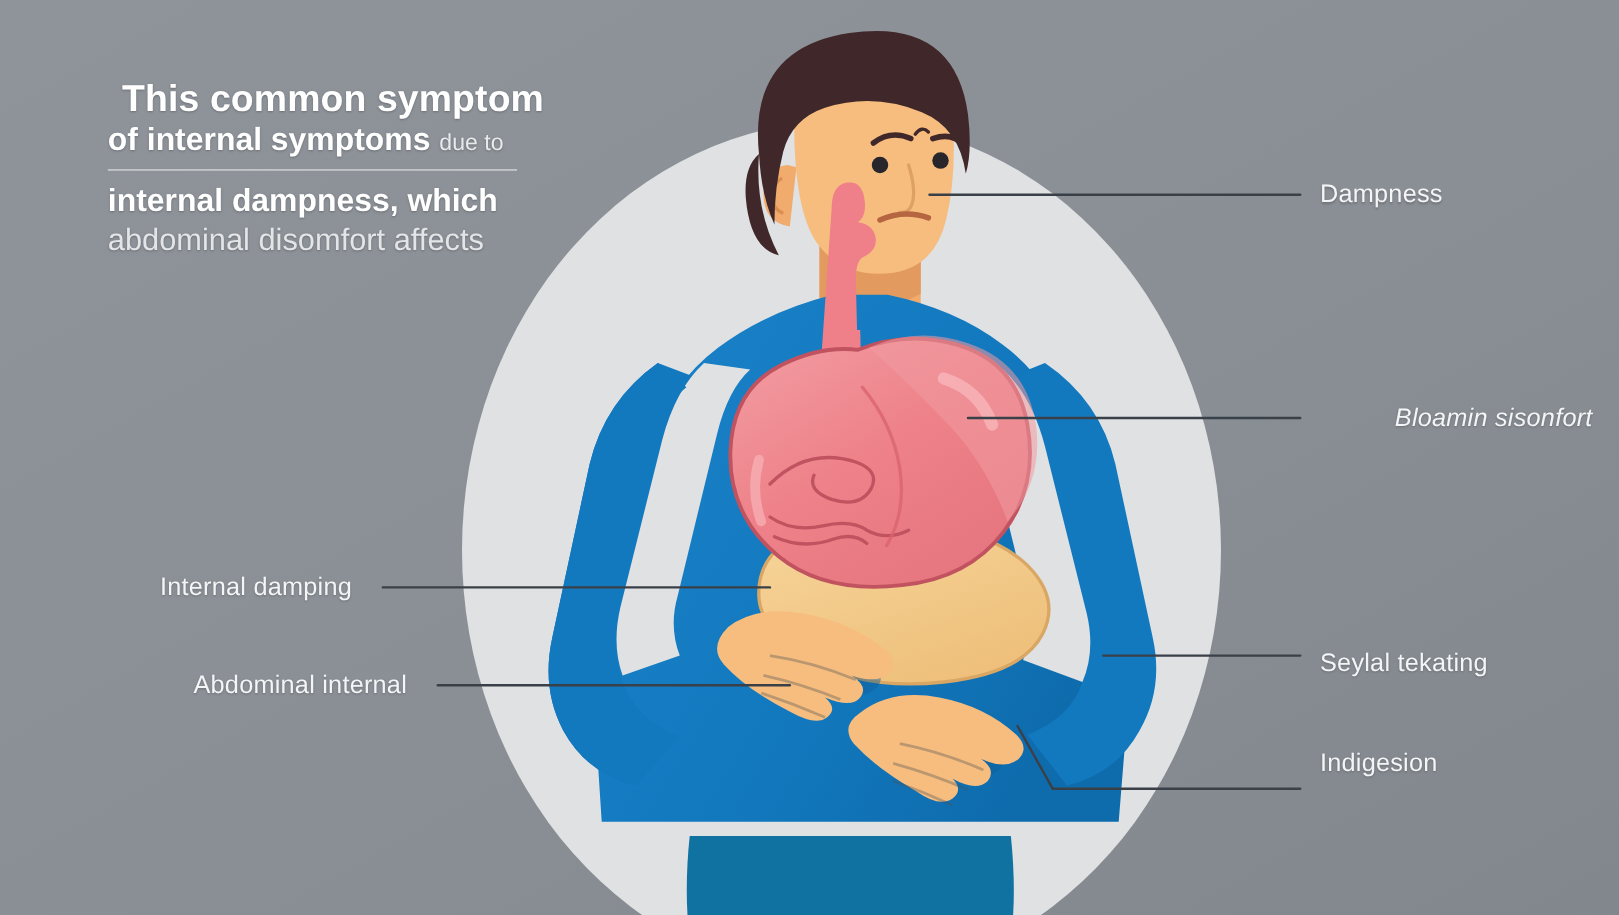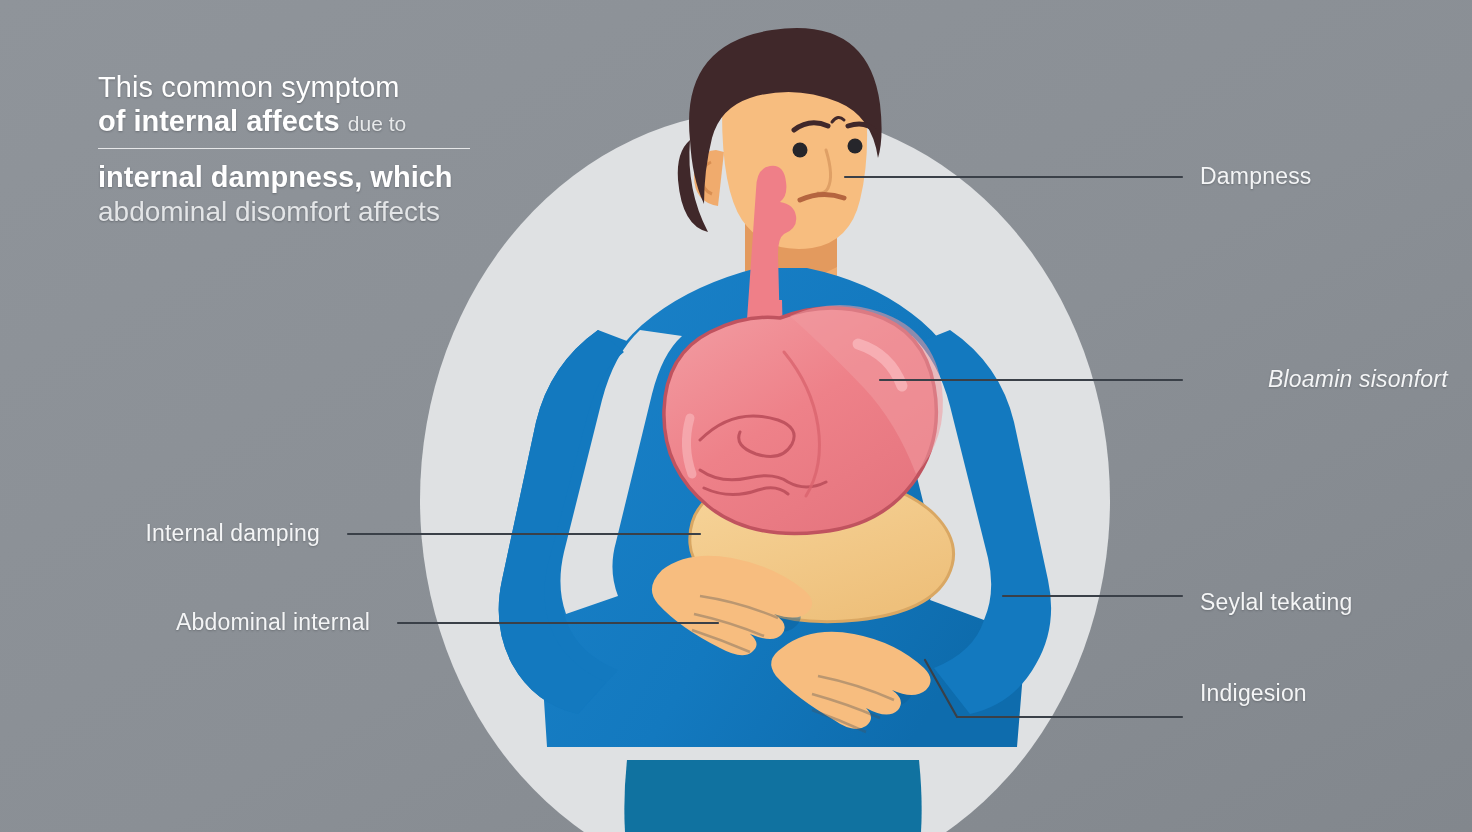--- a/index.html
+++ b/index.html
@@ -19,21 +19,21 @@
   
   #caption {
     position: absolute;
     left: 98px; top: 70px;
     width: 400px;
     color: #ffffff;
     line-height: 1.18;
     text-shadow: 0 1px 2px rgba(40,44,48,.35);
   }
   .cap-line { display: block; white-space: nowrap; }
-  .cap-a { font-size: 29px; font-weight: 400; letter-spacing: .1px; }
+  .cap-a { font-size: 34px; font-weight: 700; letter-spacing: .1px; margin-left: 13px; }
   .cap-b { font-size: 29px; font-weight: 700; }
   .cap-b .soft { font-weight: 400; font-size: 21px; color: #e7e9ea; }
   .cap-rule {
     display: block;
     height: 1px; width: 372px;
     background: rgba(255,255,255,.78);
     margin: 10px 0 11px 0;
   }
   .cap-c { font-size: 29px; font-weight: 700; }
   .cap-d { font-size: 28px; font-weight: 400; color: #e3e5e7; }
@@ -276,21 +276,21 @@
         <line x1="348" y1="534" x2="700" y2="534"></line>
         <line x1="398" y1="623" x2="718" y2="623"></line>
       </g>
 
     </g>
   </svg>
 
   <div id="caption">
     <span class="cap-line cap-a">This common symptom</span>
     <span class="cap-line cap-b">
-      <span>of internal affects</span>
+      <span>of internal symptoms</span>
       <span class="soft">due to</span>
     </span>
     <span class="cap-rule"></span>
     <span class="cap-line cap-c">internal dampness, which</span>
     <span class="cap-line cap-d">abdominal disomfort affects</span>
   </div>
 
   <div class="label right" style="left:1200px; top:163px;">Dampness</div>
 
   <div class="label right" style="left:1268px; top:366px;font-style:italic;">Bloamin sisonfort</div>

